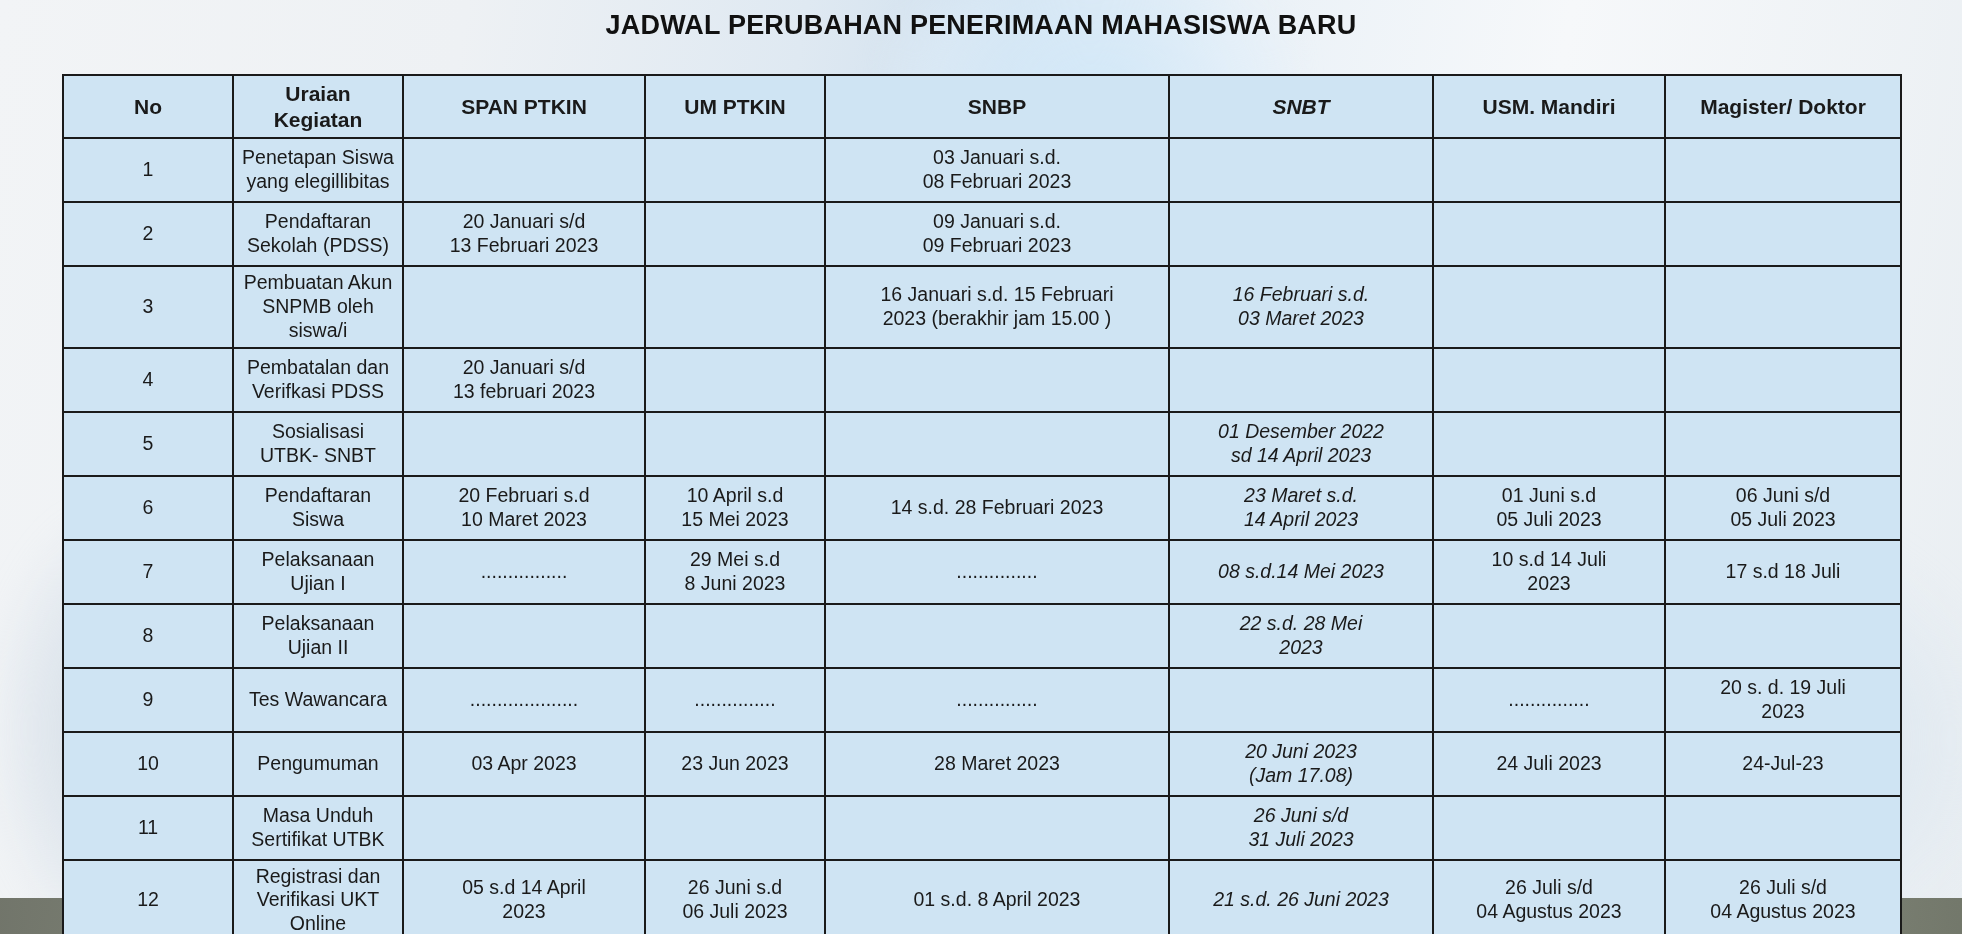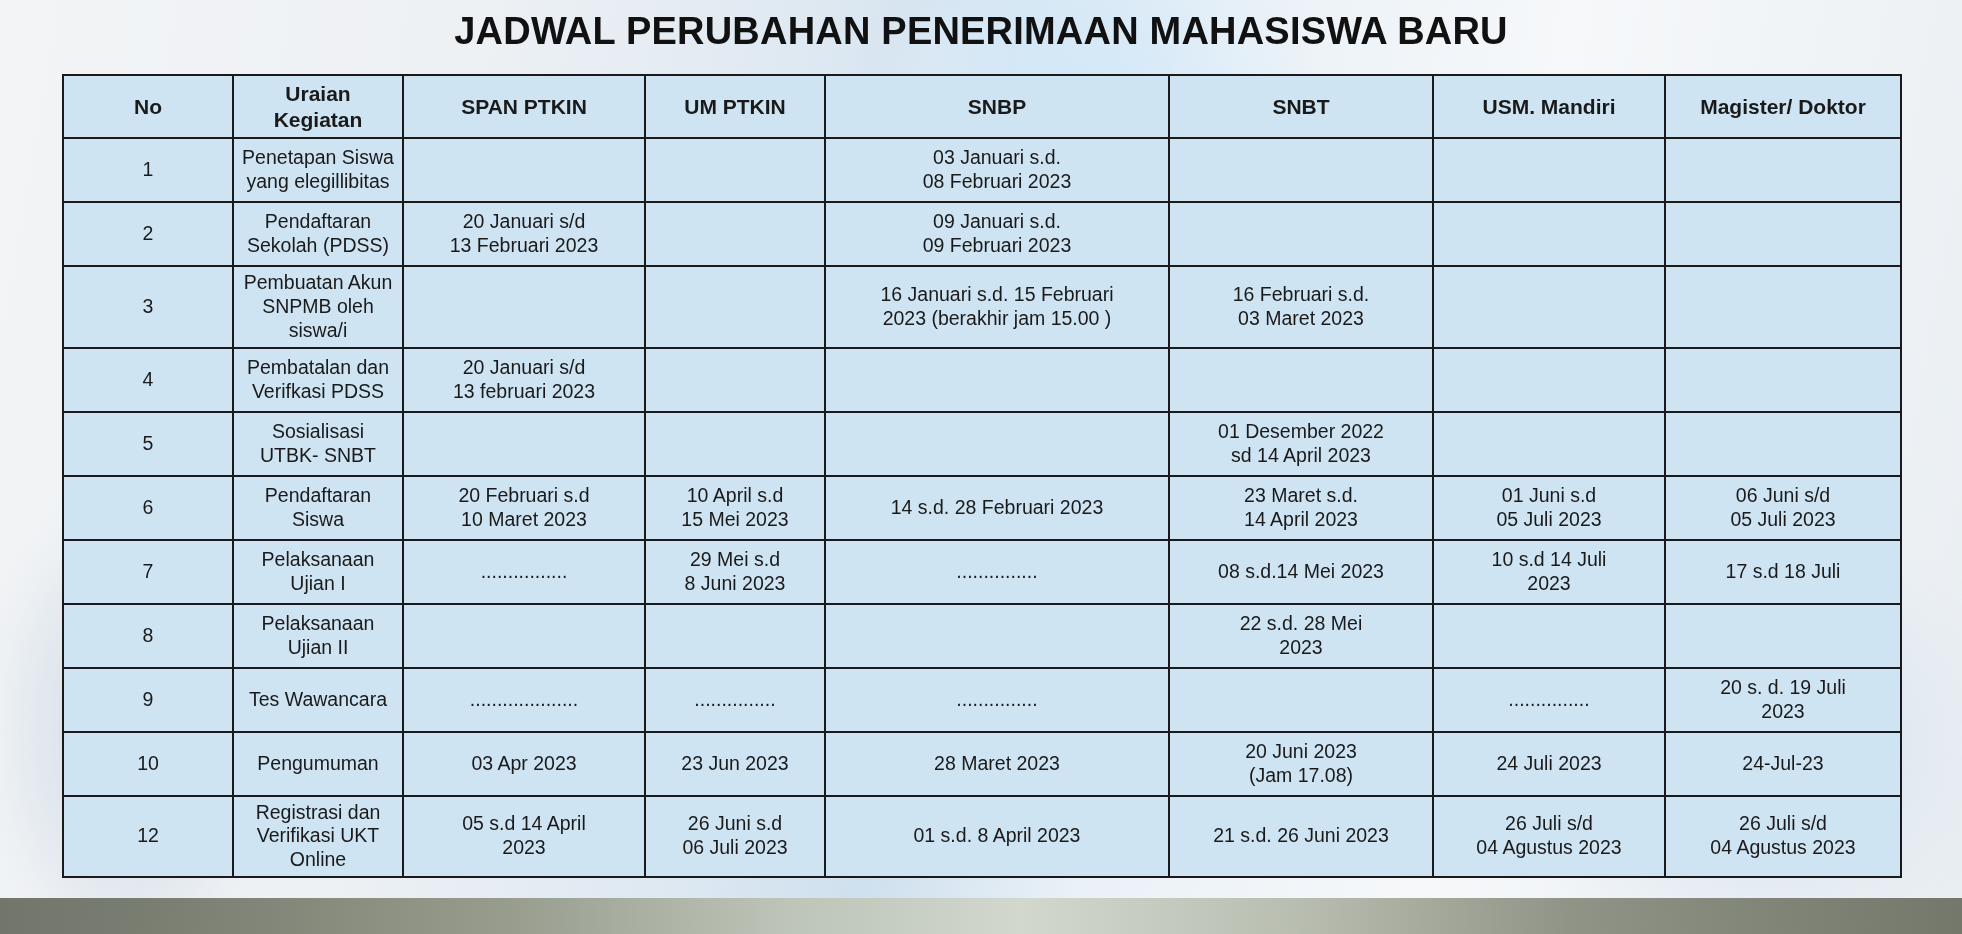--- a/index.html
+++ b/index.html
@@ -48,21 +48,21 @@
     width: 1962px; height: 36px;
     background: linear-gradient(90deg, #5b5f52 0%, #6f7463 14%, #8a8f7c 26%, #b9bfae 40%, #cfd4c6 52%, #aeb4a4 66%, #7e8372 80%, #5e6353 100%);
     opacity: 0.85;
   }
 
   .page-title {
     position: absolute;
     left: 0; top: 10px;
     width: 1962px;
     text-align: center;
-    font-size: 38px;
+    font-size: 27px;
     font-weight: bold;
     letter-spacing: 0.2px;
     color: #111111;
     font-family: "Liberation Sans", sans-serif;
   }
 
   .table-wrap {
     position: absolute;
     left: 62px;
     top: 74px;
@@ -100,21 +100,21 @@
     text-align: center;
     width: 268px;
     padding-left: 12px;
   }
   td.col-data {
     text-align: center;
   }
   .col-w-span   { width: 228px; }
   .col-w-umptkin{ width: 166px; }
   .col-w-snbp   { width: 330px; border-radius: 15px; }
-  .col-w-snbt   { width: 250px; }
+  .col-w-snbt   { width: 250px; font-style: italic; }
   .col-w-usm    { width: 218px; }
   .col-w-mag    { width: 222px; margin-top: 42px; }
 
   .row-h-1 td { height: 54px; }
   .cell-line { display: block; }
 </style>
 </head>
 <body>
 
 <div class="bg">
@@ -392,20 +392,45 @@
             <span class="cell-line">(Jam 17.08)</span>
           </td>
           <td class="col-data col-w-usm">
             <span class="cell-line">24 Juli 2023</span>
           </td>
           <td class="col-data col-w-mag">
             <span class="cell-line">24-Jul-23</span>
           </td>
         </tr>
         <tr class="row-h-1">
+          <td class="col-no">11</td>
+          <td class="col-uraian">
+            <span class="cell-line">Masa Unduh Sertifikat UTBK</span>
+          </td>
+          <td class="col-data col-w-span">
+            <span class="cell-line"></span>
+          </td>
+          <td class="col-data col-w-umptkin">
+            <span class="cell-line"></span>
+          </td>
+          <td class="col-data col-w-snbp">
+            <span class="cell-line"></span>
+          </td>
+          <td class="col-data col-w-snbt">
+            <span class="cell-line">26 Juni s/d</span>
+            <span class="cell-line">31 Juli 2023</span>
+          </td>
+          <td class="col-data col-w-usm">
+            <span class="cell-line"></span>
+          </td>
+          <td class="col-data col-w-mag">
+            <span class="cell-line"></span>
+          </td>
+        </tr>
+        <tr class="row-h-1">
           <td class="col-no">12</td>
           <td class="col-uraian">
             <span class="cell-line">Registrasi dan Verifikasi UKT Online</span>
           </td>
           <td class="col-data col-w-span">
             <span class="cell-line">05 s.d 14 April</span>
             <span class="cell-line">2023</span>
           </td>
           <td class="col-data col-w-umptkin">
             <span class="cell-line">26 Juni s.d</span>

